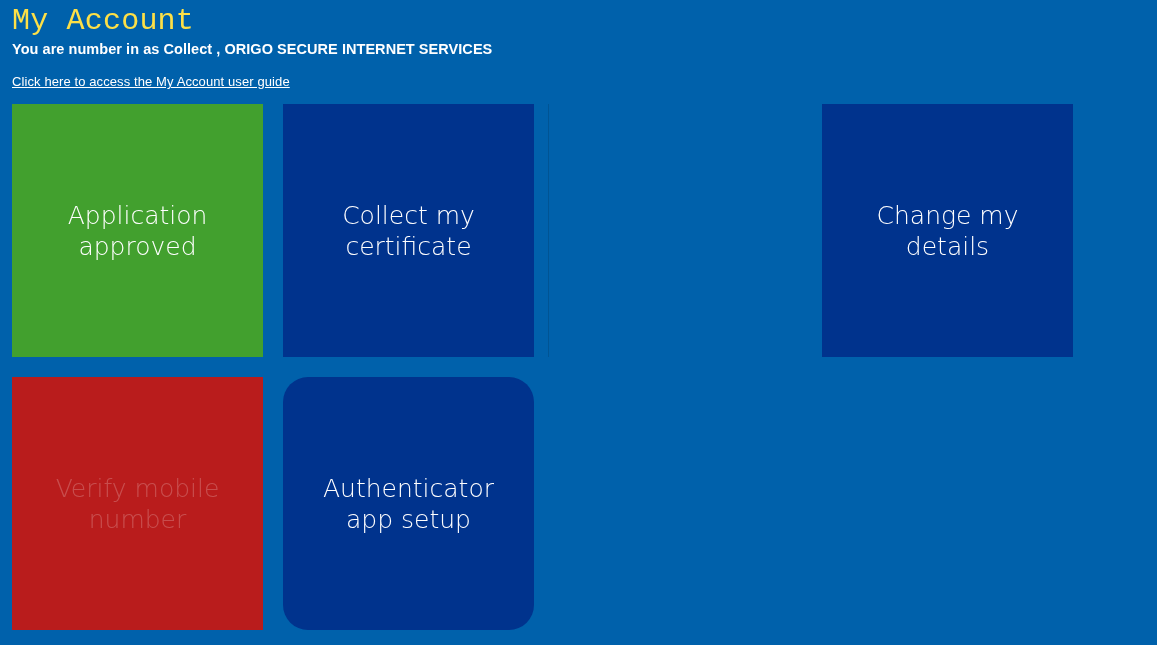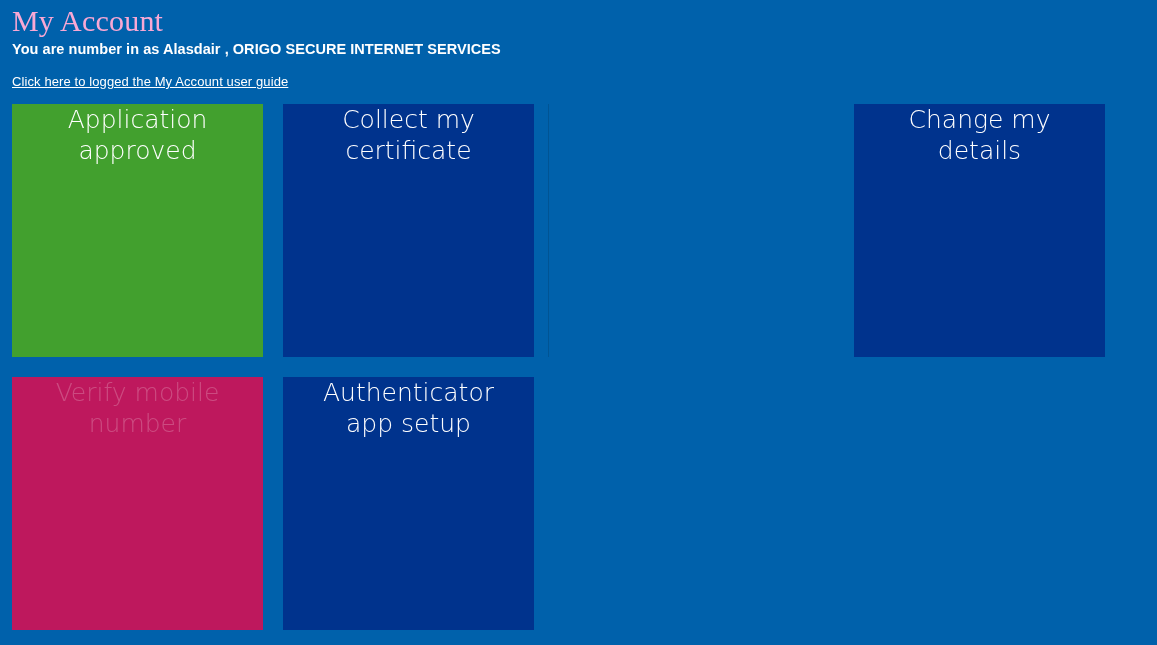--- a/index.html
+++ b/index.html
@@ -18,25 +18,25 @@
   
   .header {
     position: absolute;
     left: 12px;
     top: 4px;
     width: 1100px;
   }
   .page-title {
     font-size: 30px;
     font-weight: 300;
-    color: #f9a8d4;
+    color: #fde047;
     line-height: 34px;
     letter-spacing: 0.2px;
     margin: 0;
-    font-family: Liberation Serif, serif;
+    font-family: Liberation Mono, monospace;
     font-stretch: normal;
   }
   .subtitle {
     font-size: 14.5px;
     font-weight: bold;
     color: #ffffff;
     line-height: 18px;
     margin: 2px 0 0 0;
     letter-spacing: 0.05px;
   }
@@ -59,73 +59,74 @@
     cursor: pointer;
     letter-spacing: 0.1px;
   }
 
   
   .tile {
     position: absolute;
     width: 251px;
     height: 253px;
     display: flex;
+    align-items: center;
     justify-content: center;
     box-sizing: border-box;
     cursor: pointer;
   }
   .tile-label {
     font-family: "DejaVu Sans", sans-serif;
     font-weight: 300;
     font-size: 25px;
     line-height: 31px;
     color: #ffffff;
     text-align: center;
     padding: 0 10px;
     white-space: pre-line;
   }
 
   .tile.green  { background: #42a02e; }
   .tile.navy   { background: #00338d; }
   .tile.disabled {
-    background: #be185d;
+    background: #b91c1c;
     cursor: default;
   }
   .tile.disabled .tile-label {
     color: rgba(255, 255, 255, 0.22);
   }
 
   
   .pos-r1c1 { left: 12px;  top: 104px; }
   .pos-r1c2 { left: 283px; top: 104px; }
-  .pos-r1c4 { left: 822px; top: 104px; margin-left: 32px; }
+  .pos-r1c4 { left: 822px; top: 104px; }
   .pos-r2c1 { left: 12px;  top: 377px; }
-  .pos-r2c2 { left: 283px; top: 377px; }
+  .pos-r2c2 { left: 283px; top: 377px; border-radius: 25px; }
 
   .column-divider {
     position: absolute;
     left: 548px;
     top: 104px;
     width: 1px;
     height: 253px;
     background: rgba(0, 0, 0, 0.13);
   }
 </style>
 </head>
 <body>
 
 <div class="header">
   <h1 class="page-title">My Account</h1>
 
   <p class="subtitle">
-    <span class="lead-text">You are number in as </span><span class="user-name">Alasdair</span><span class="org-name"> , ORIGO SECURE INTERNET SERVICES</span>
+    <span class="lead-text">You are number in as </span><span class="user-name">Collect</span><span class="org-name"> , ORIGO SECURE INTERNET SERVICES</span>
   </p>
 
   <div class="guide-link-wrap">
-    <a class="guide-link" href="#">Click here to logged the My Account user guide</a>
+    <a class="guide-link" href="#">Click here to access the My Account user guide</a>
   </div>
 </div>
 
 <div class="tile green pos-r1c1">
   <span class="tile-label">Application
 approved</span>
 </div>
 
 <div class="tile navy pos-r1c2">
   <span class="tile-label">Collect my

